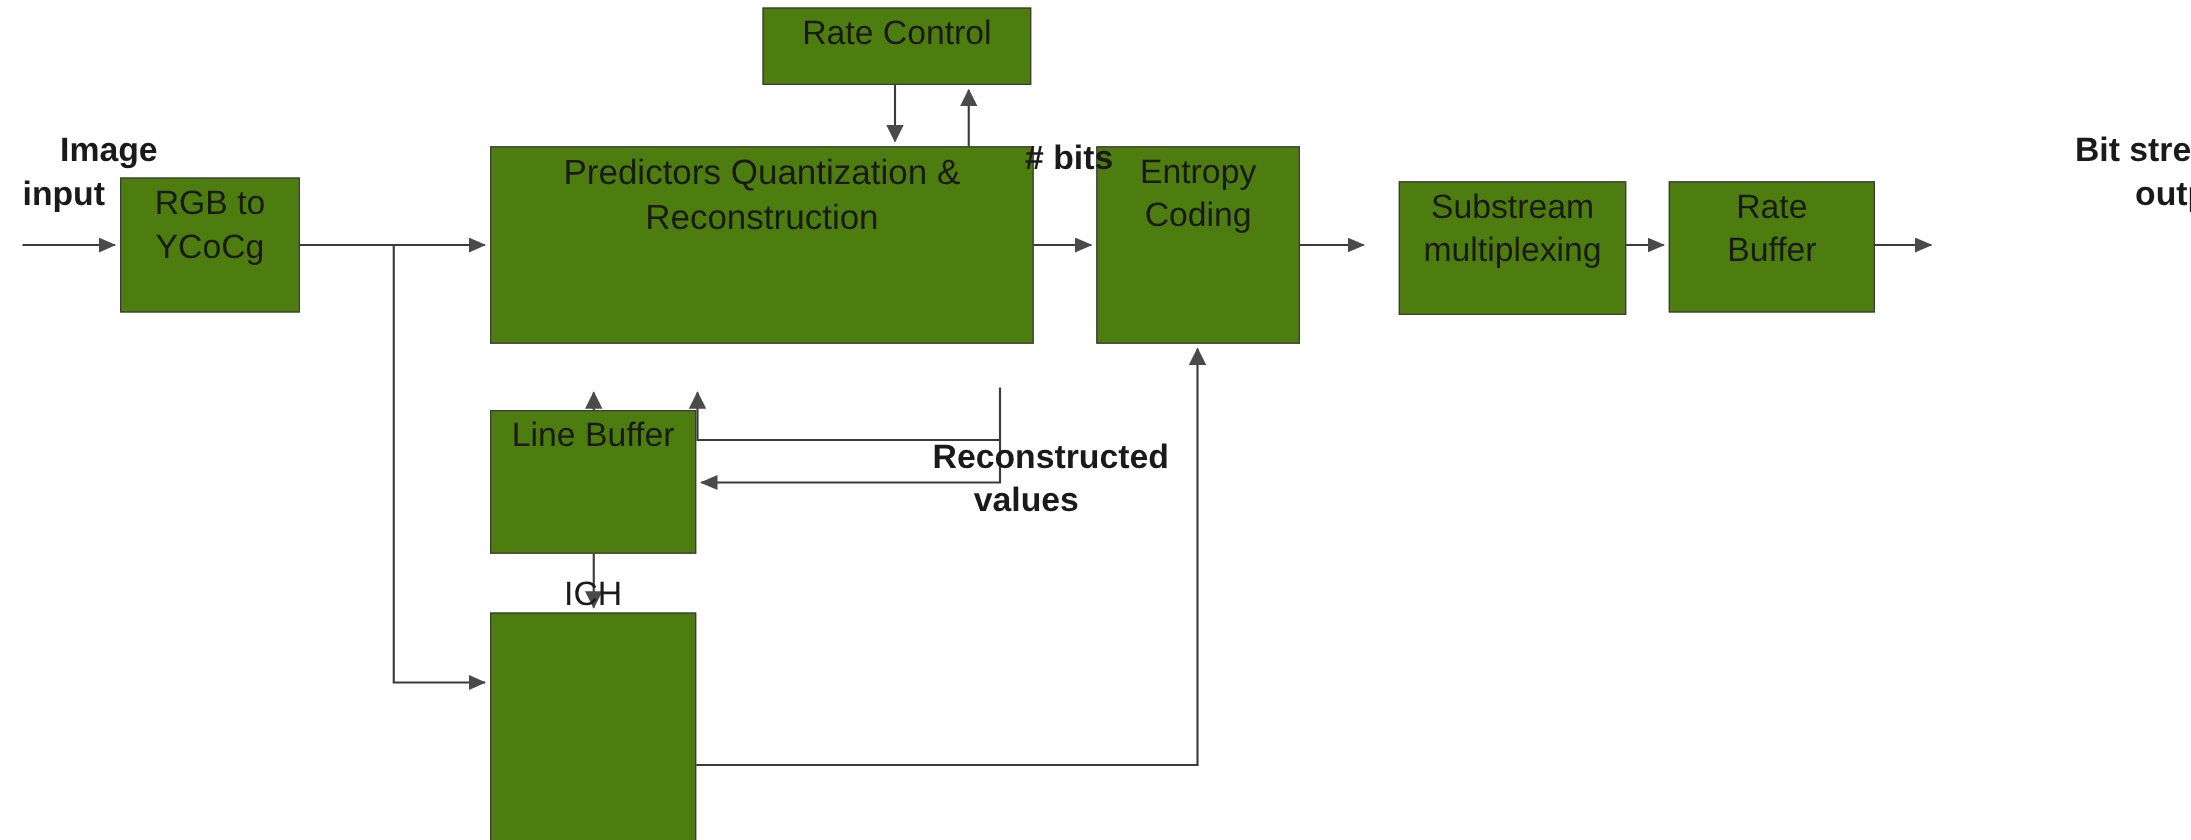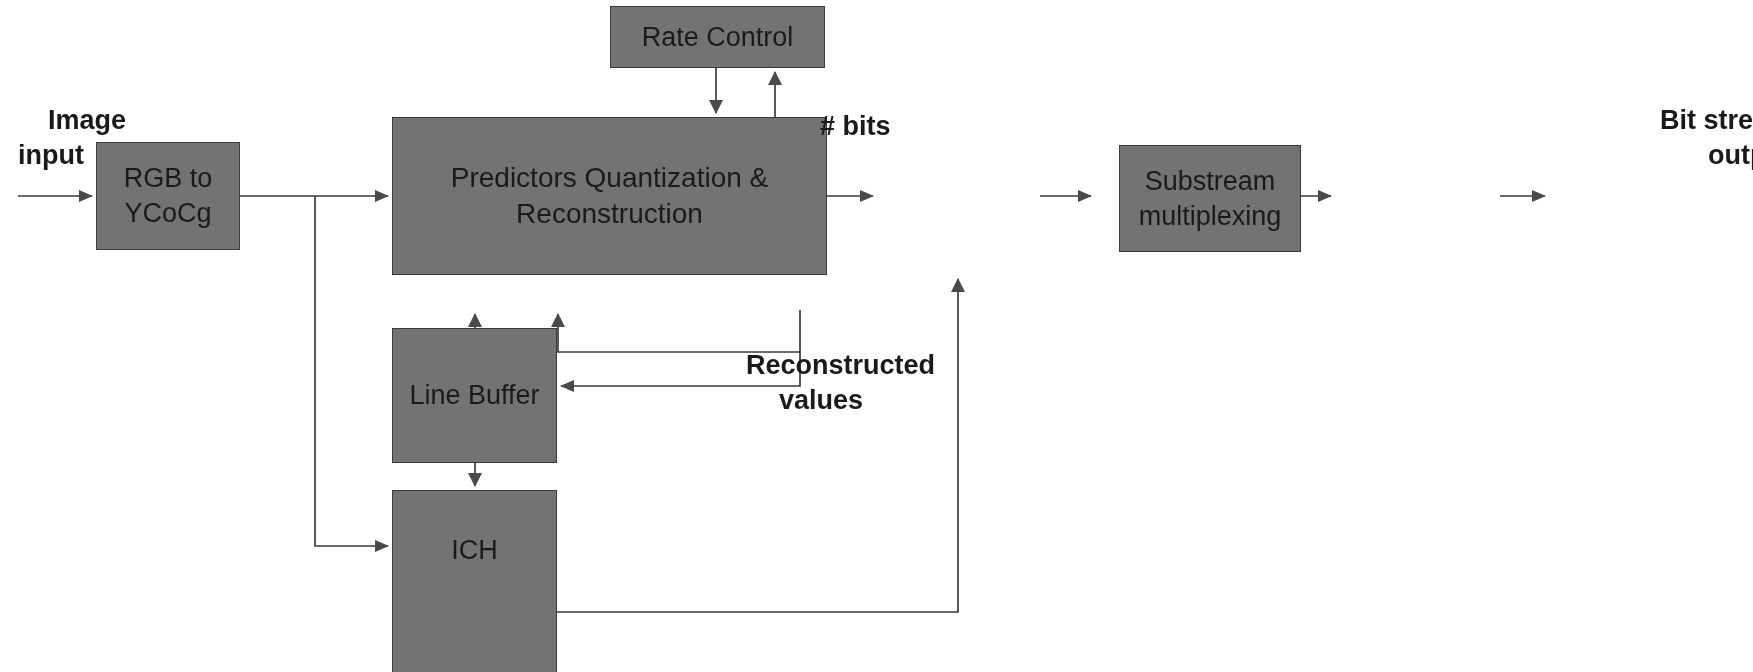--- a/index.html
+++ b/index.html
@@ -2,24 +2,24 @@
 <html><head>
 <meta charset="utf-8">
 <style>
   html,body{margin:0;padding:0;background:#ffffff;}
   body{font-family:"Liberation Sans","DejaVu Sans",sans-serif;}
   #stage{position:relative;width:1753px;height:672px;background:#ffffff;overflow:hidden;}
   svg#wires{position:absolute;left:0;top:0;width:1753px;height:672px;}
   .node{
     position:absolute;
     border:1.6px solid #3b3b3b;
-    background:#737373;
+    background:#4d7c0f;
     box-sizing:border-box;
     display:flex;
-    align-items:center;
+    align-items:flex-start;
     justify-content:center;
     text-align:center;
     color:#1a1a1a;
     line-height:1.28;
     padding:2px 6px;
   }
   .label{
     position:absolute;
     color:#1a1a1a;
     text-align:center;
@@ -90,28 +90,36 @@
 
   <div class="node t27" style="left:610px;top:6px;width:215px;height:62px;">
     <span style="white-space:pre-line;">Rate Control</span>
   </div>
 
   <div class="node t28" style="left:392px;top:117px;width:435px;height:158px;">
     <span style="white-space:pre-line;">Predictors Quantization &amp;
 Reconstruction</span>
   </div>
 
+  <div class="node t27" style="left:877px;top:117px;width:163px;height:158px;">
+    <span style="white-space:pre-line;">Entropy
+Coding</span>
+  </div>
 
   <div class="node t27" style="left:1095px;top:145px;width:182px;height:107px;margin-left:24px;">
     <span style="white-space:pre-line;">Substream
 multiplexing</span>
   </div>
 
+  <div class="node t27" style="left:1335px;top:145px;width:165px;height:105px;">
+    <span style="white-space:pre-line;">Rate
+Buffer</span>
+  </div>
 
-  <div class="node t27" style="left:392px;top:328px;width:165px;height:135px;">
+  <div class="node t27" style="left:392px;top:328px;width:165px;height:115px;">
     <span style="white-space:pre-line;">Line Buffer</span>
   </div>
 
   <div class="node t27" style="left:392px;top:490px;width:165px;height:190px;">
     <span style="white-space:pre-line;position:relative;top:-35px;">ICH</span>
   </div>
 
   <div class="label t27 left" style="left:18px;top:68px;width:160px;">
     <span style="white-space:pre-line;">Image
 input</span>

